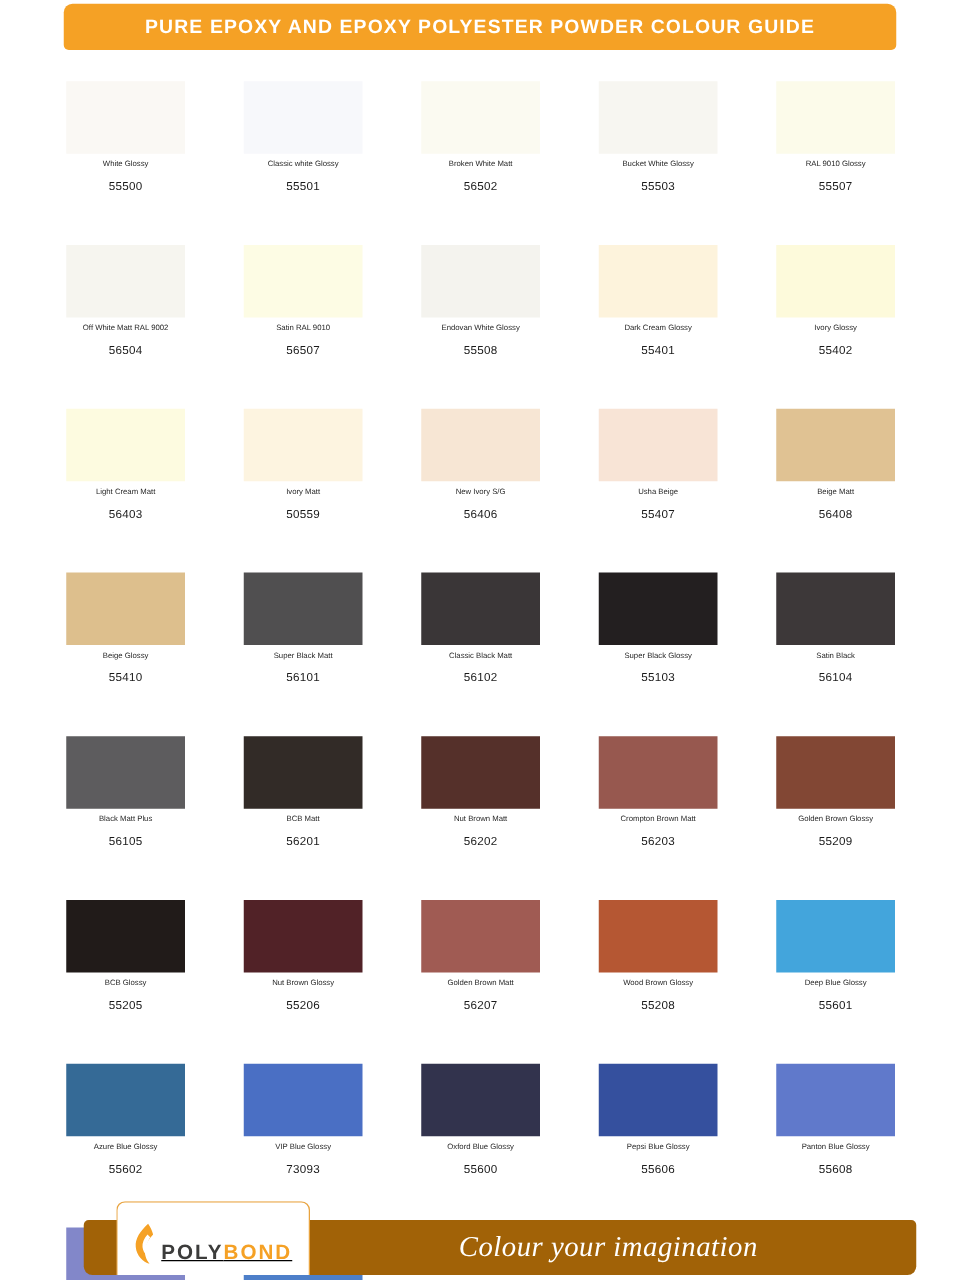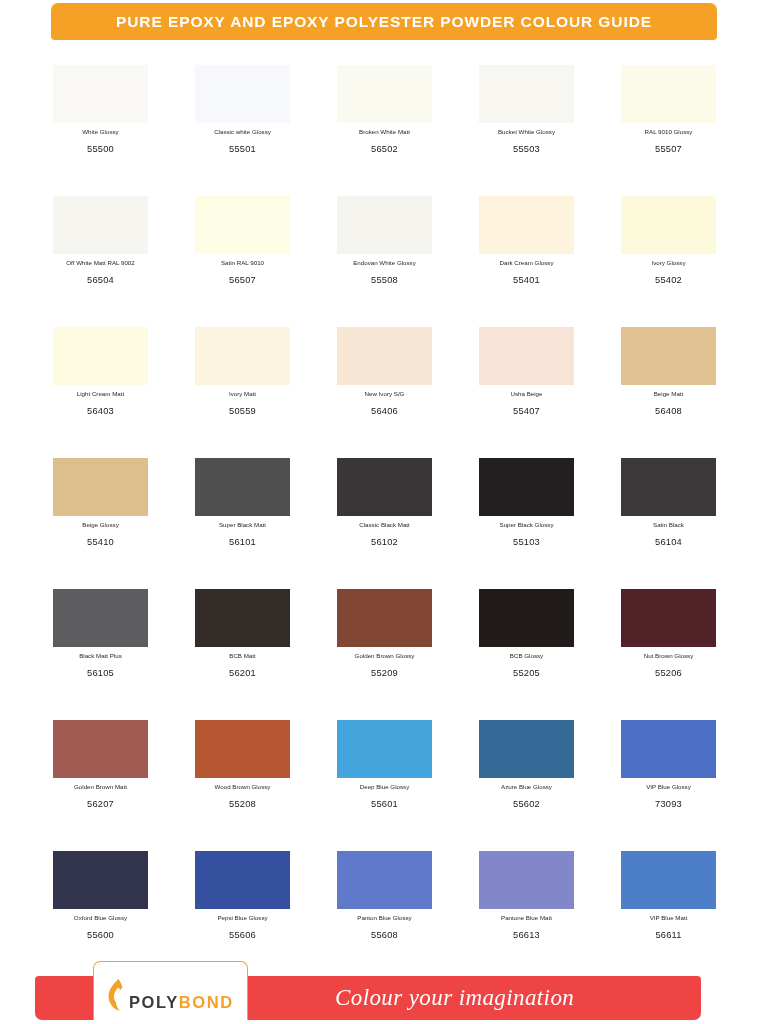--- a/index.html
+++ b/index.html
@@ -69,25 +69,25 @@
     font-size: 9.3px;
     color: #1a1a1a;
     text-align: center;
     line-height: 1.1;
     letter-spacing: 0.2px;
   }
 
   
   .footer-banner {
     position: absolute;
-    left: 35px;
+    left: 67px;
     bottom: 4px;
     width: 666px;
     height: 44px;
-    background: #ef4444;
+    background: #a16207;
     border-radius: 4px 4px 7px 7px;
   }
   .footer-tagline {
     position: absolute;
     left: 300px;
     top: 50%;
     transform: translateY(-50%);
     color: #ffffff;
     font-family: "Liberation Serif", serif;
     font-style: italic;
@@ -109,20 +109,21 @@
     border-radius: 7px 7px 0 0;
     box-sizing: border-box;
     display: flex;
     align-items: flex-end;
     padding: 0 0 9px 12px;
   }
   .logo-inner {
     display: flex;
     align-items: flex-end;
     gap: 3px;
+    text-decoration: underline;
   }
   .logo-flame {
     width: 20px;
     height: 34px;
     flex: none;
     position: relative;
     top: 1px;
   }
   .logo-wordmark {
     font-size: 16.5px;
@@ -245,20 +246,30 @@
     </div>
     <div class="swatch-cell">
       <div class="swatch-chip" style="background: rgb(93, 92, 94);"></div>
       <div class="swatch-name">Black Matt Plus</div>
       <div class="swatch-code">56105</div>
     </div>
     <div class="swatch-cell">
       <div class="swatch-chip" style="background: rgb(50, 43, 39);"></div>
       <div class="swatch-name">BCB Matt</div>
       <div class="swatch-code">56201</div>
+    </div>
+    <div class="swatch-cell">
+      <div class="swatch-chip" style="background: rgb(85, 48, 42);"></div>
+      <div class="swatch-name">Nut Brown Matt</div>
+      <div class="swatch-code">56202</div>
+    </div>
+    <div class="swatch-cell">
+      <div class="swatch-chip" style="background: rgb(151, 88, 79);"></div>
+      <div class="swatch-name">Crompton Brown Matt</div>
+      <div class="swatch-code">56203</div>
     </div>
     <div class="swatch-cell">
       <div class="swatch-chip" style="background: rgb(130, 71, 52);"></div>
       <div class="swatch-name">Golden Brown Glossy</div>
       <div class="swatch-code">55209</div>
     </div>
     <div class="swatch-cell">
       <div class="swatch-chip" style="background: rgb(33, 27, 25);"></div>
       <div class="swatch-name">BCB Glossy</div>
       <div class="swatch-code">55205</div>

